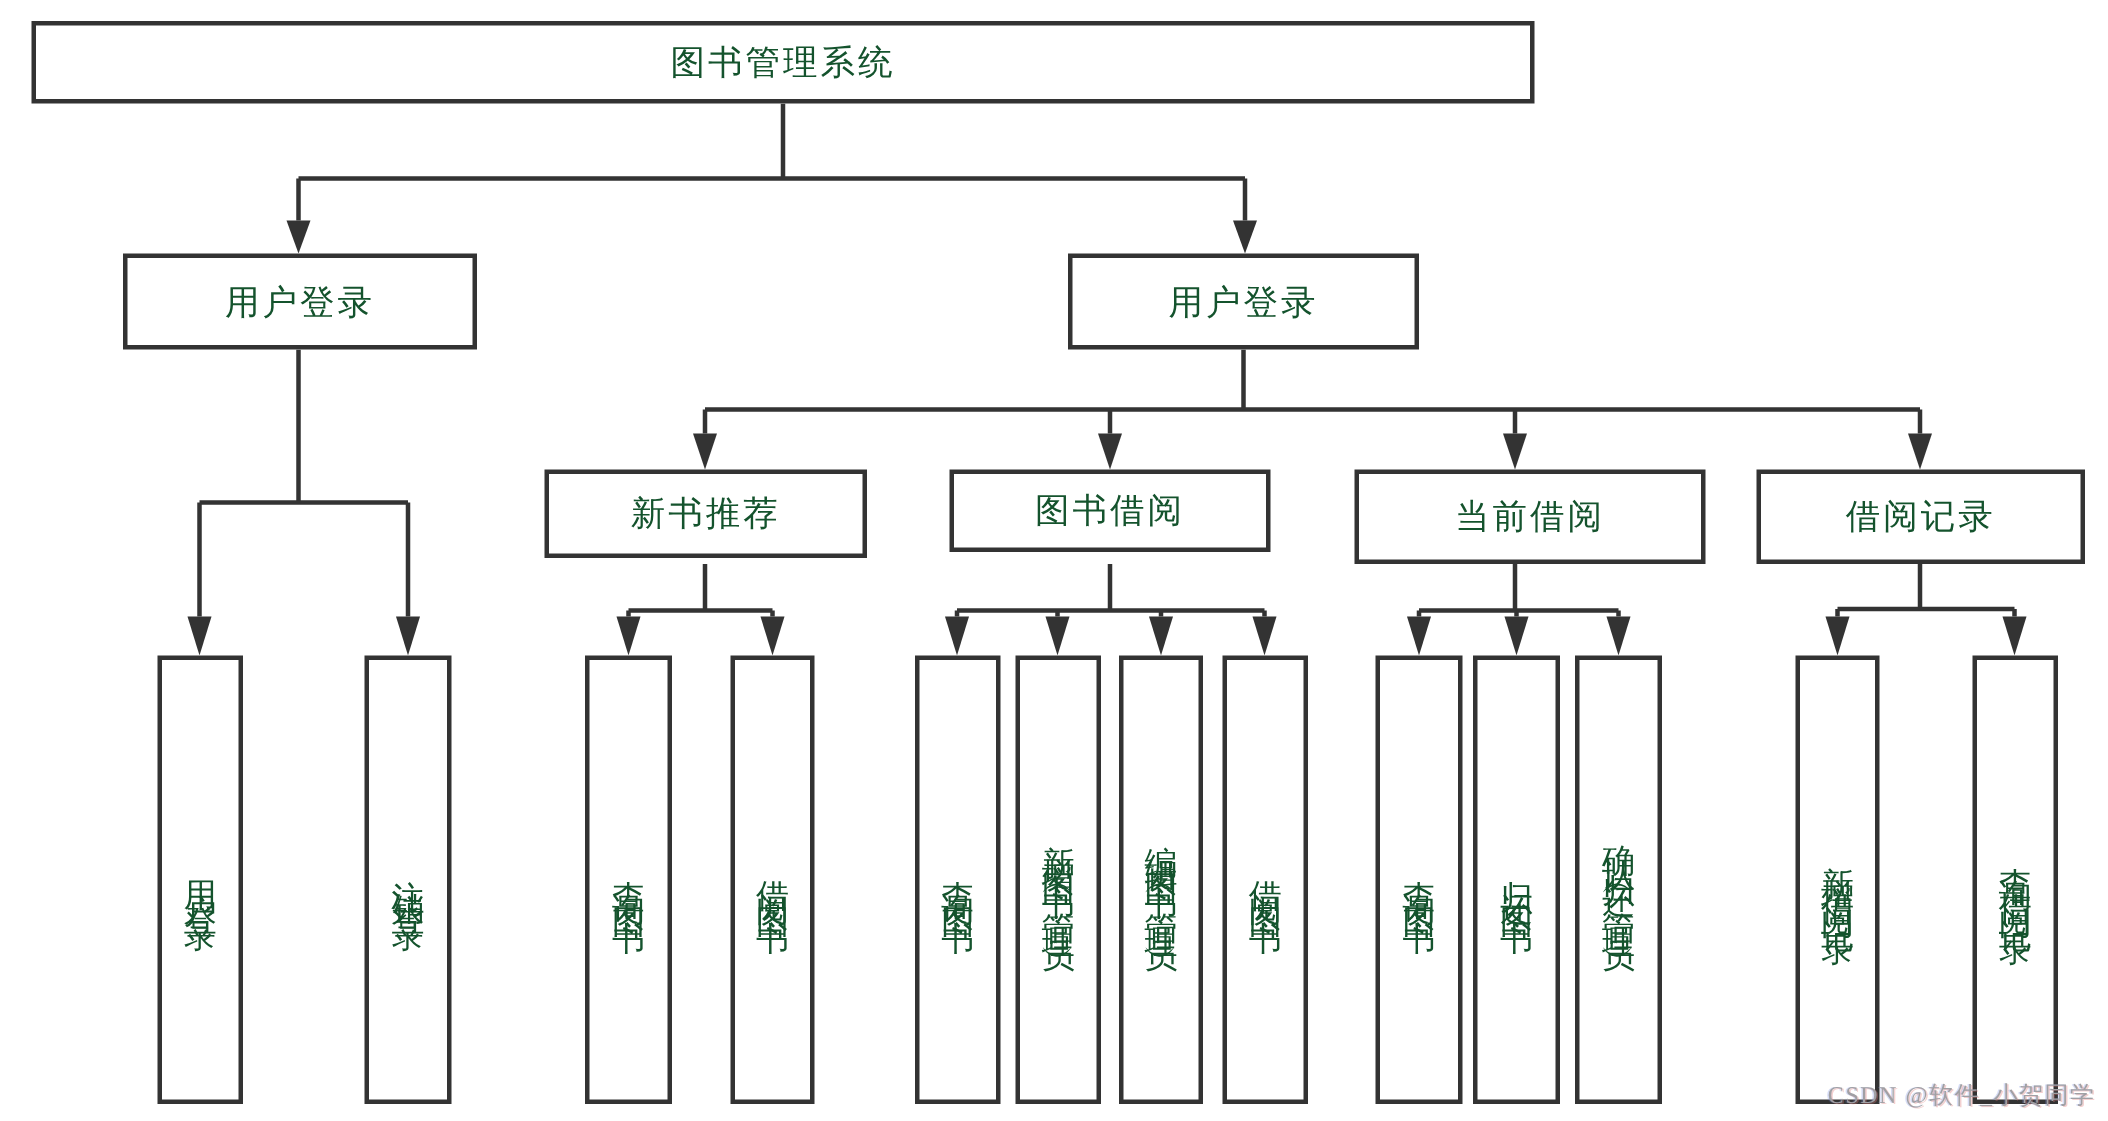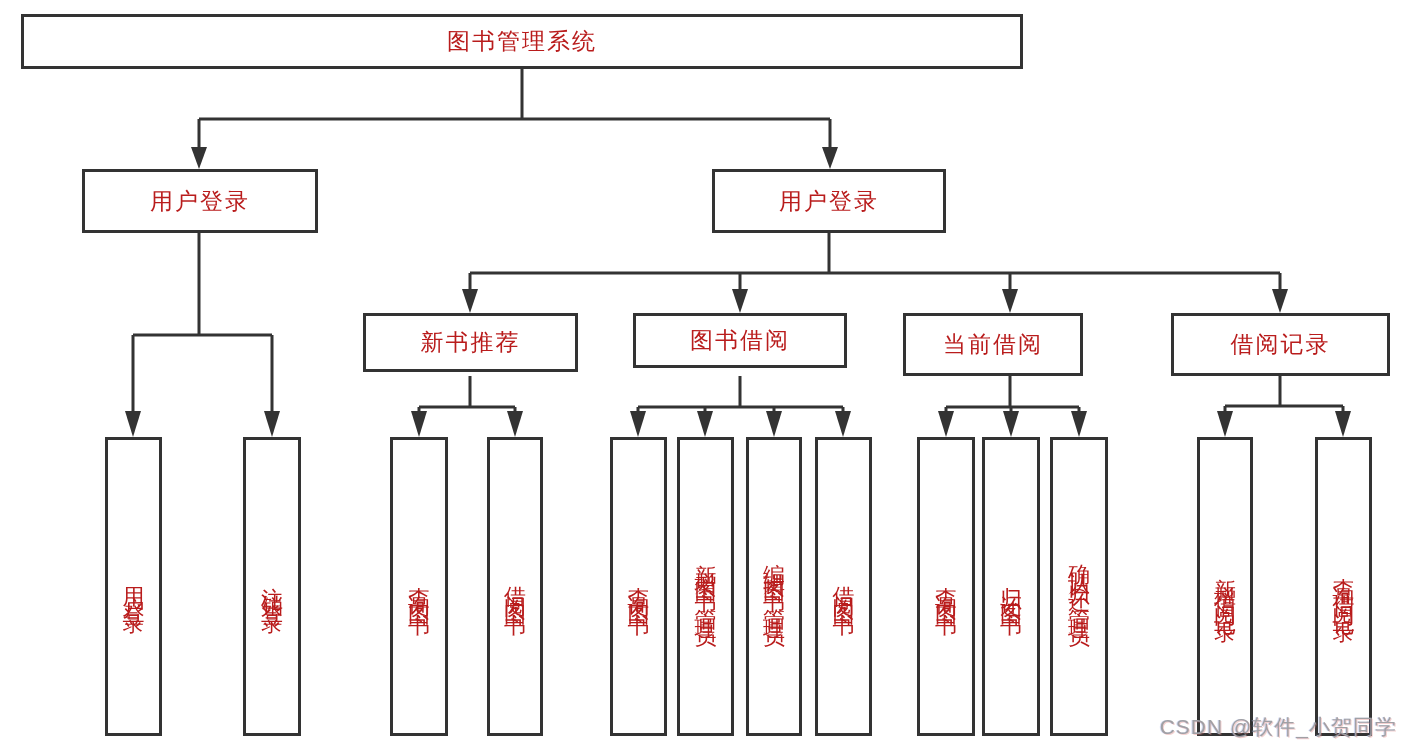--- a/index.html
+++ b/index.html
@@ -24,46 +24,47 @@
     height: 747px;
   }
   .node {
     position: absolute;
     box-sizing: border-box;
     border: 3px solid #333333;
     background: #ffffff;
     display: flex;
     align-items: center;
     justify-content: center;
-    color: #b91c1c;
+    color: #14532d;
     text-align: center;
   }
   .h {
     font-size: 23px;
     letter-spacing: 2px;
     line-height: 1;
     white-space: nowrap;
   }
   .v {
     writing-mode: vertical-rl;
     text-orientation: mixed;
     font-size: 22px;
     letter-spacing: 9px;
     line-height: 1;
   }
   .watermark {
     position: absolute;
     right: 8px;
     bottom: 6px;
-    font-size: 21px;
+    font-size: 16px;
     letter-spacing: 1px;
     color: #a0a0a4;
     text-shadow: 1px 1px 0 rgba(221, 120, 120, 0.35), -1px 0 0 rgba(120, 140, 221, 0.30);
     white-space: nowrap;
     z-index: 5;
+    font-family: Liberation Serif, serif;
   }
 </style>
 </head>
 <body>
 
 <div class="stage">
 
   <svg class="wires" viewBox="0 0 1405 747" xmlns="http://www.w3.org/2000/svg" aria-hidden="true">
 
     <path d="M522 69 V119 M199 119 H830 M199 119 V147 M830 119 V147" stroke="#333333" stroke-width="3" fill="none"></path>
@@ -100,21 +101,21 @@
     <polygon points="1335,411 1351,411 1343,437" fill="#333333"></polygon>
   </svg>
 
   <div class="node h" style="left:21px; top:14px; width:1002px; height:55px;">图书管理系统</div>
 
   <div class="node h" style="left:82px; top:169px; width:236px; height:64px;">用户登录</div>
   <div class="node h" style="left:712px; top:169px; width:234px; height:64px;">用户登录</div>
 
   <div class="node h" style="left:363px; top:313px; width:215px; height:59px;">新书推荐</div>
   <div class="node h" style="left:633px; top:313px; width:214px; height:55px;">图书借阅</div>
-  <div class="node h" style="left:903px; top:313px; width:180px; height:63px;">当前借阅</div>
+  <div class="node h" style="left:903px; top:313px; width:234px; height:63px;">当前借阅</div>
   <div class="node h" style="left:1171px; top:313px; width:219px; height:63px;">借阅记录</div>
 
   <div class="node v" style="left:105px; top:437px; width:57px; height:299px;">用户登录</div>
   <div class="node v" style="left:243px; top:437px; width:58px; height:299px;">注销登录</div>
 
   <div class="node v" style="left:390px; top:437px; width:58px; height:299px;">查询图书</div>
   <div class="node v" style="left:487px; top:437px; width:56px; height:299px;">借阅图书</div>
 
   <div class="node v" style="left:610px; top:437px; width:57px; height:299px;">查询图书</div>
   <div class="node v" style="left:677px; top:437px; width:57px; height:299px;">新增图书（管理员）</div>

